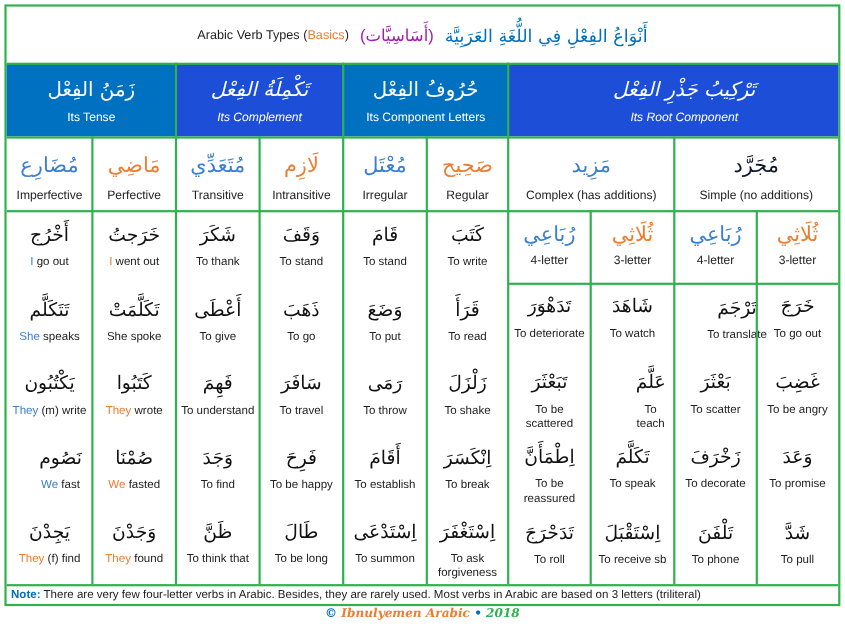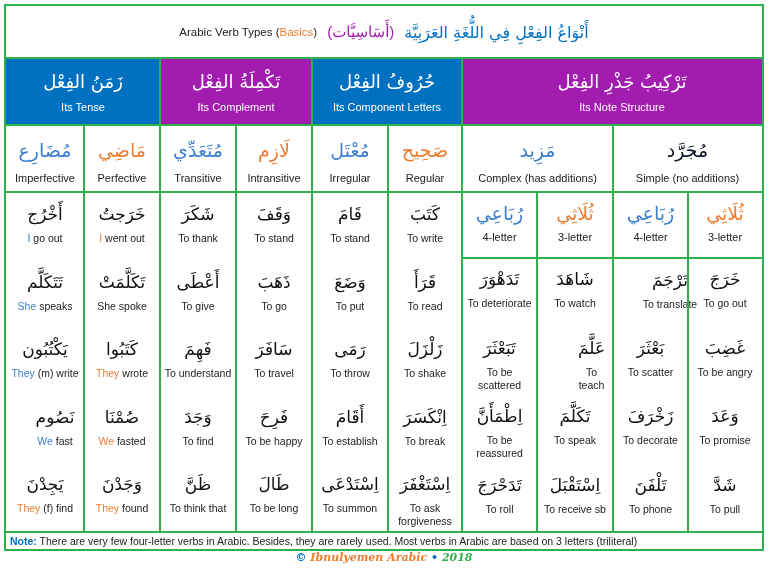--- a/index.html
+++ b/index.html
@@ -13,21 +13,21 @@
   .title-en .accent { color:#ed7d31; }
   .title-ar-sub { font-family:Liberation Sans, sans-serif; font-size:15px; color:#a21caf; }
   .title-ar { font-family:"DejaVu Sans", sans-serif; font-size:16px; color:#0070c0; }
   .hline { position:absolute; height:2px; background:#2fb24e; }
   .vline { position:absolute; width:2px; background:#2fb24e; }
   .cat { position:absolute; top:58px; height:66px; box-sizing:border-box;
          display:flex; flex-direction:column; align-items:center; justify-content:center; color:#fff; }
   .cat .ar { font-family:"DejaVu Sans", sans-serif; font-size:18px; line-height:26px; }
   .cat .en { font-size:11px; margin-top:6px; }
   .blue { background:#0070c0; }
-  .orange { background:#a21caf; }
+  .orange { background:#1d4ed8;font-style:italic; }
   .cell { position:absolute; display:flex; flex-direction:column; align-items:center;
           text-align:center; box-sizing:border-box; }
   .sub .ar { font-family:"DejaVu Sans", sans-serif; font-size:19px; line-height:28px; margin-top:10px; }
   .sub .en { font-size:11px; color:#222; margin-top:8px; }
   .verb .ar { font-family:"DejaVu Sans", sans-serif; font-size:17px; line-height:26px; color:#111; margin-top:8px; direction:rtl; }
   .verb .en { font-size:10.5px; color:#222; margin-top:5px; line-height:13px; padding:0 3px; }
   .note { position:absolute; left:6px; top:533px; width:756px; height:17px;
           font-size:10.5px; line-height:17px; padding-left:4px; box-sizing:border-box; white-space:nowrap; }
   .note .lbl { color:#0070c0; font-weight:bold; }
   .footer { position:absolute; left:0; top:551px; width:768px; height:16px; text-align:center;
@@ -56,21 +56,21 @@
     <div class="cat orange" style="left: 160px; width: 152px;">
       <div class="ar">تَكْمِلَةُ الفِعْل</div>
       <div class="en">Its Complement</div>
     </div>
     <div class="cat blue" style="left: 312px; width: 150px;">
       <div class="ar">حُرُوفُ الفِعْل</div>
       <div class="en">Its Component Letters</div>
     </div>
     <div class="cat orange" style="left: 462px; width: 300px; padding-left: 20px;">
       <div class="ar">تَرْكِيبُ جَذْرِ الفِعْل</div>
-      <div class="en">Its Note Structure</div>
+      <div class="en">Its Root Component</div>
     </div>
     <div class="cell sub" style="left: 6px; width: 78px; top: 126px; height: 65px;">
       <div class="ar" style="color: rgb(58, 127, 208);">مُضَارِع</div>
       <div class="en">Imperfective</div>
     </div>
     <div class="cell sub" style="left: 84px; width: 76px; top: 126px; height: 65px;">
       <div class="ar" style="color: rgb(237, 125, 49);">مَاضِي</div>
       <div class="en">Perfective</div>
     </div>
     <div class="cell sub" style="left: 160px; width: 76px; top: 126px; height: 65px;">

